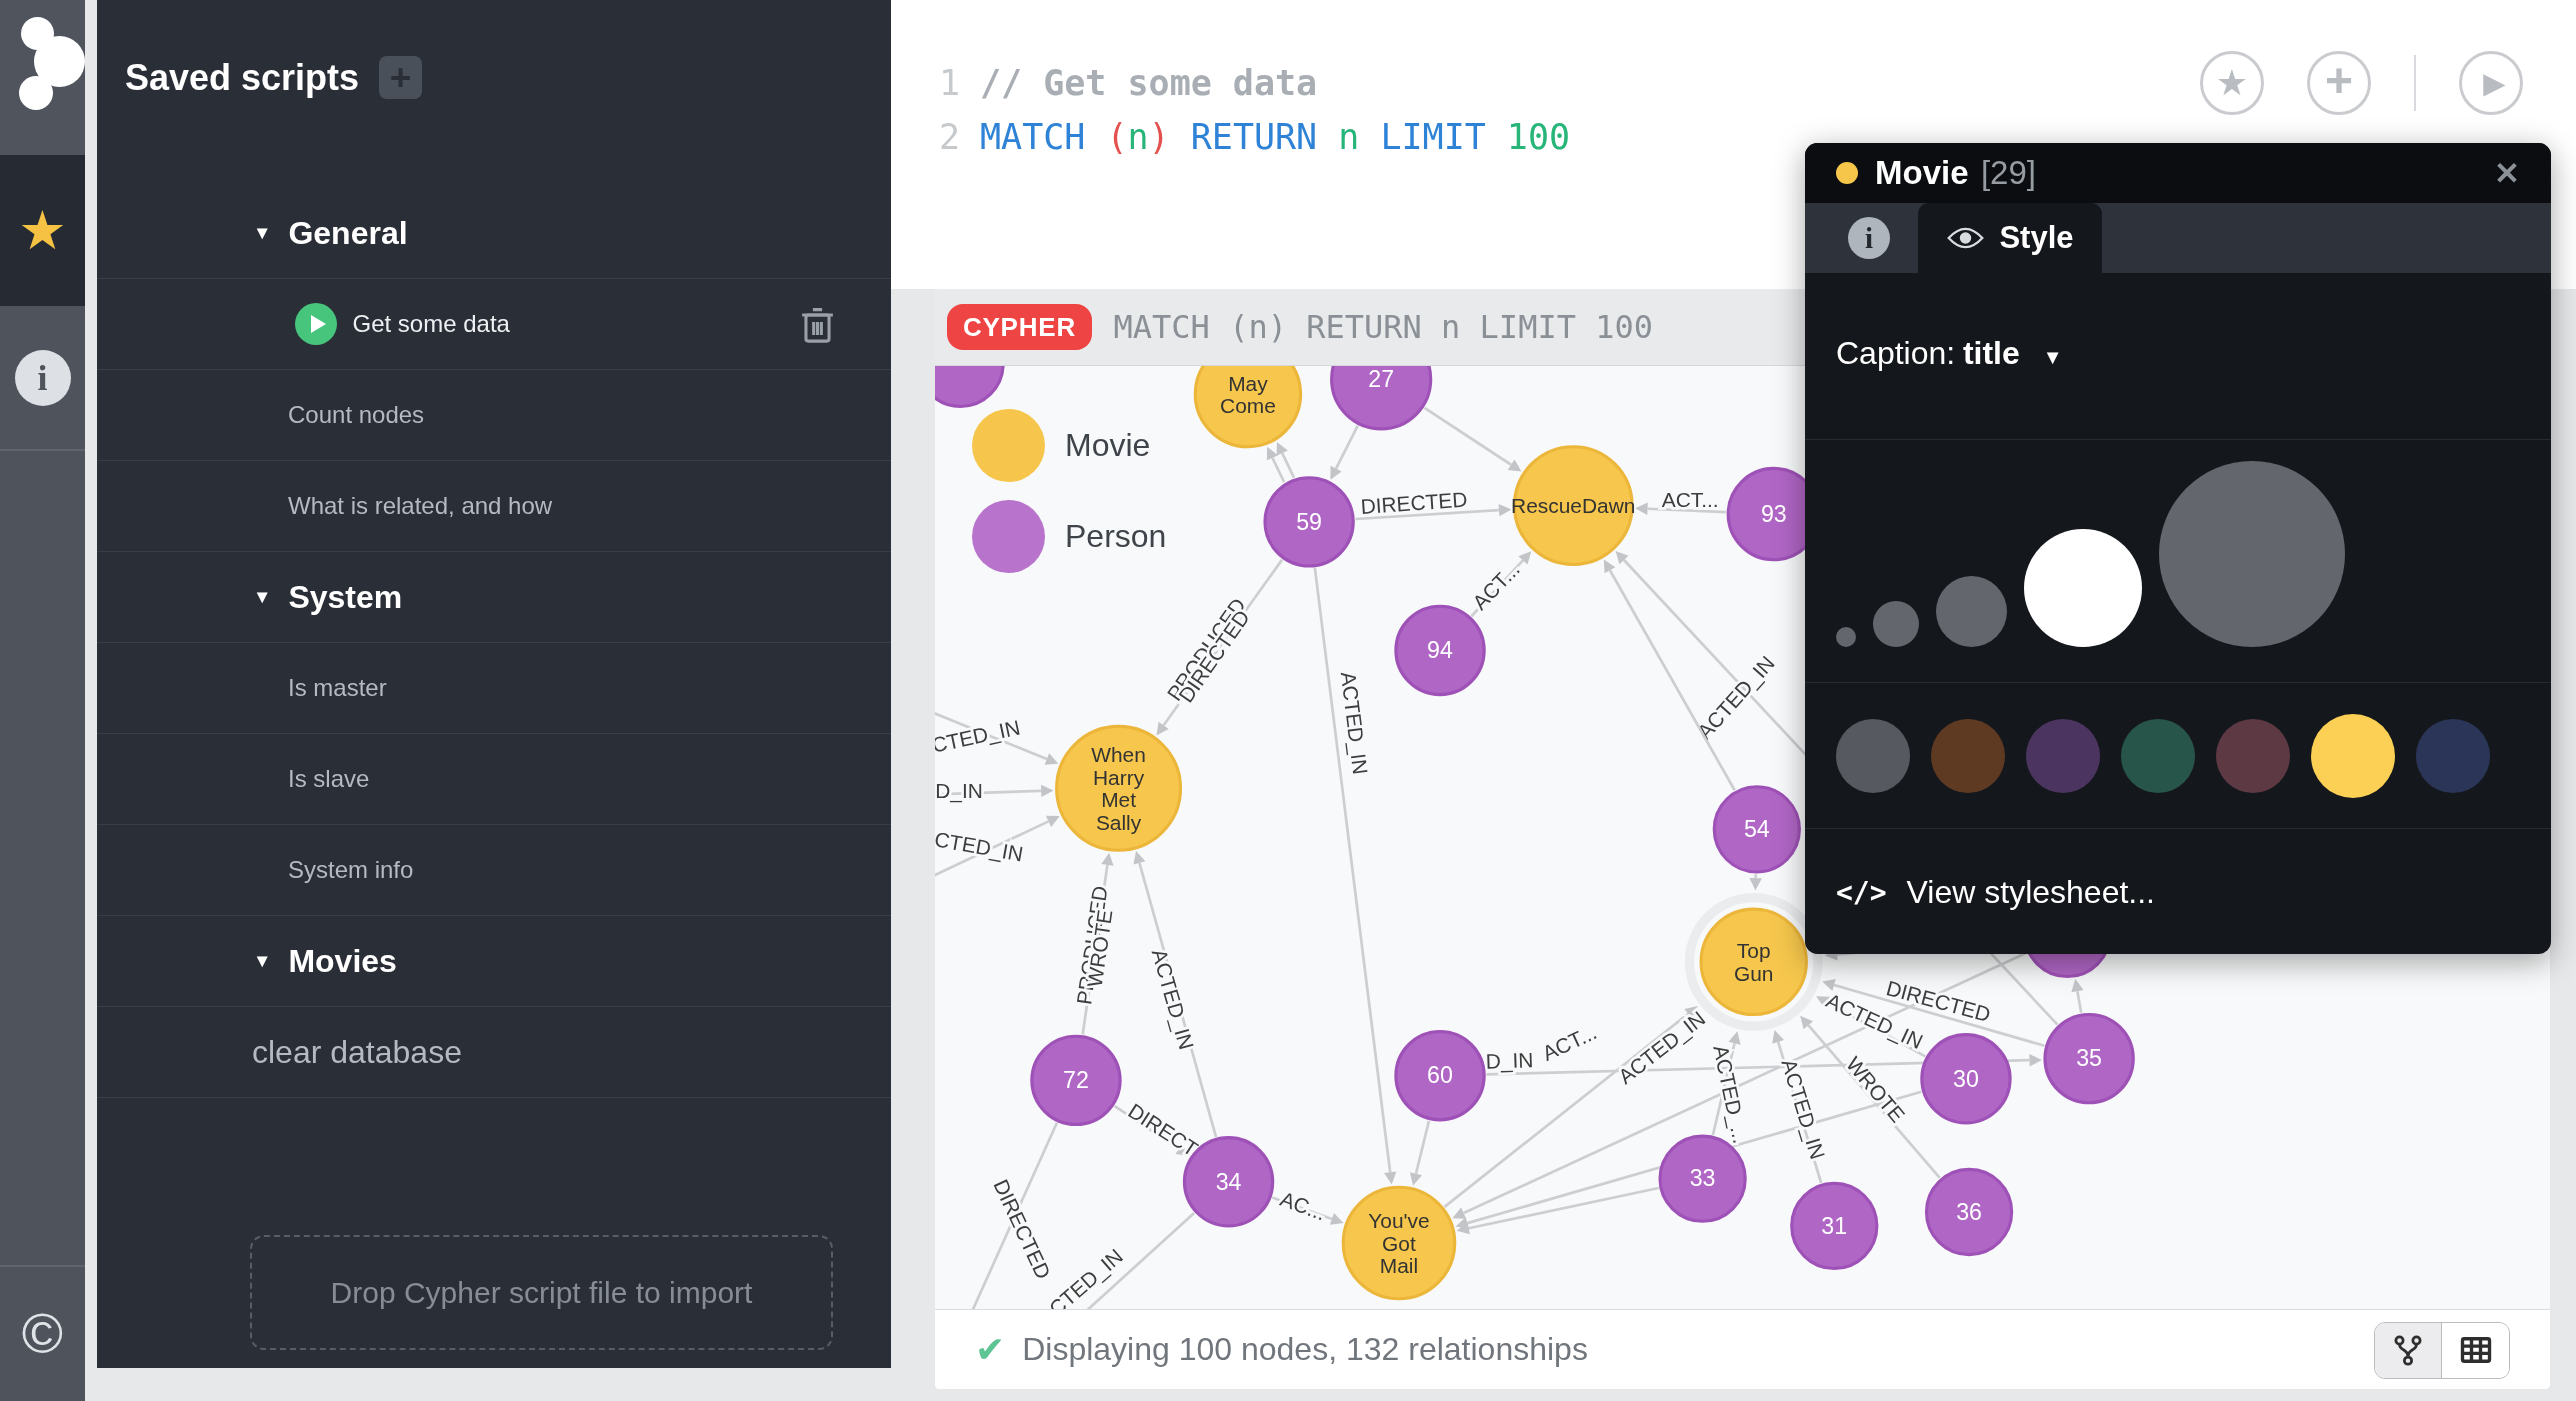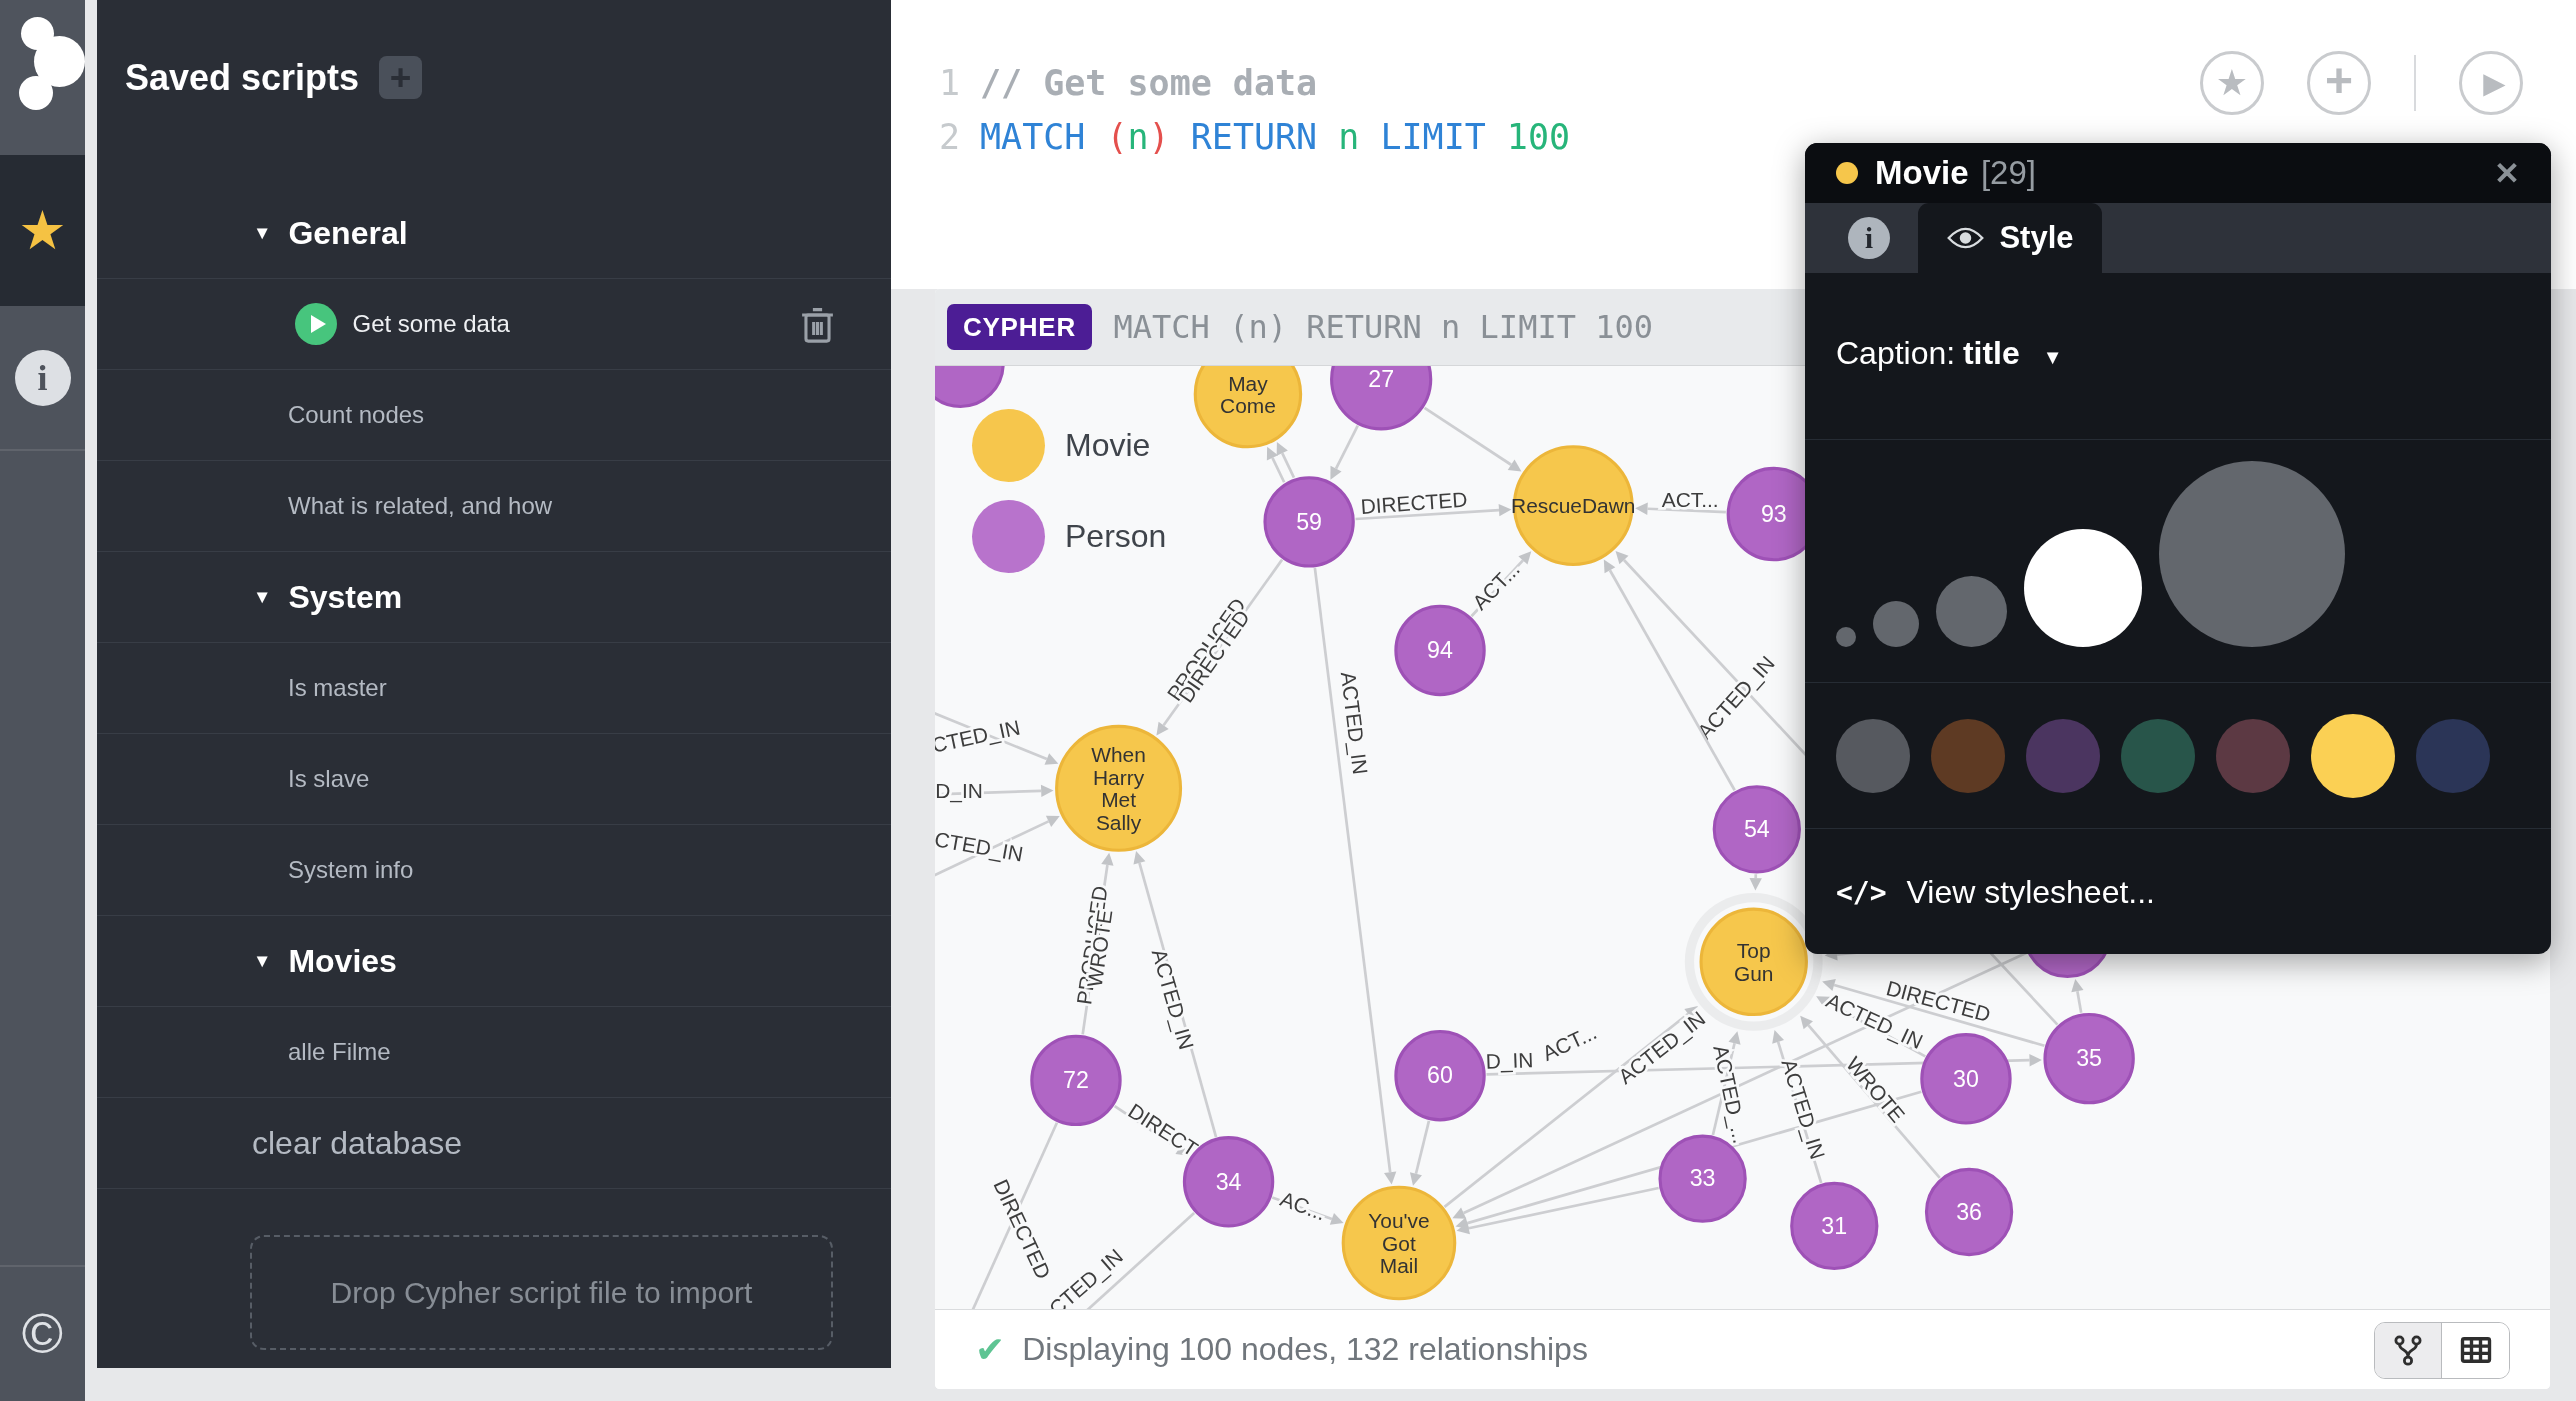--- a/index.html
+++ b/index.html
@@ -68,22 +68,22 @@
   .tbtn.plus { font-size:48px; font-weight:bold; padding-bottom:4.6px; }
   .tbtn.play { font-size:29px; padding-left:6.2px; }
   #toolbar .vsep { width:2.3px; height:56px; background:#d8dadd; }
 
   
   #card { position:absolute; left:935px; top:289px; width:1615px; height:1100px; background:#f8f9fa;
     border-radius:4.6px; }
   #card-header { position:absolute; left:0; top:0; width:1615px; height:77px; background:#e8eaec;
     border-bottom:1.5px solid #d5d7d9; display:flex; align-items:center; padding-left:12.4px;
     border-radius:4.6px 4.6px 0 0; }
-  .badge { background:#4c1d95; color:#fff; font-weight:bold; font-size:26px; letter-spacing:0.8px;
-    padding:7.7px 15.5px; border-radius:7px; }
+  .badge { background:#ef4444; color:#fff; font-weight:bold; font-size:26px; letter-spacing:0.8px;
+    padding:7.7px 15.5px; border-radius:16px; }
   .query-echo { font-family:"DejaVu Sans Mono", monospace; font-size:32px; color:#8a9096; margin-left:22px; }
   #canvas { position:absolute; left:0; top:77px; width:1615px; height:943px; overflow:hidden; }
   #graph-svg { position:absolute; left:0; top:0; }
   #legend { position:absolute; left:37px; top:34px; }
   .leg-row { display:flex; align-items:center; gap:20px; height:91px; }
   .leg-dot { width:73px; height:73px; border-radius:50%; }
   .leg-label { font-size:32px; color:#3f444b; }
 
   #status-bar { position:absolute; left:0; top:1020px; width:1615px; height:80px; background:#fff;
     border-top:1.5px solid #dadcde; display:flex; align-items:center; padding-left:40px;
@@ -192,23 +192,20 @@
         </div>
         <div class="srow item">
           <span>Is slave</span>
         </div>
         <div class="srow item">
           <span>System info</span>
         </div>
         <div class="srow header">
           <span class="caret">▼</span>
           <span>Movies</span>
-        </div>
-        <div class="srow item">
-          <span>alle Filme</span>
         </div>
         <div class="srow loose">
           <span>clear database</span>
         </div>
       </div>
     <div id="drop-zone">
       <span>Drop Cypher script file to import</span>
     </div>
   </div>
 

